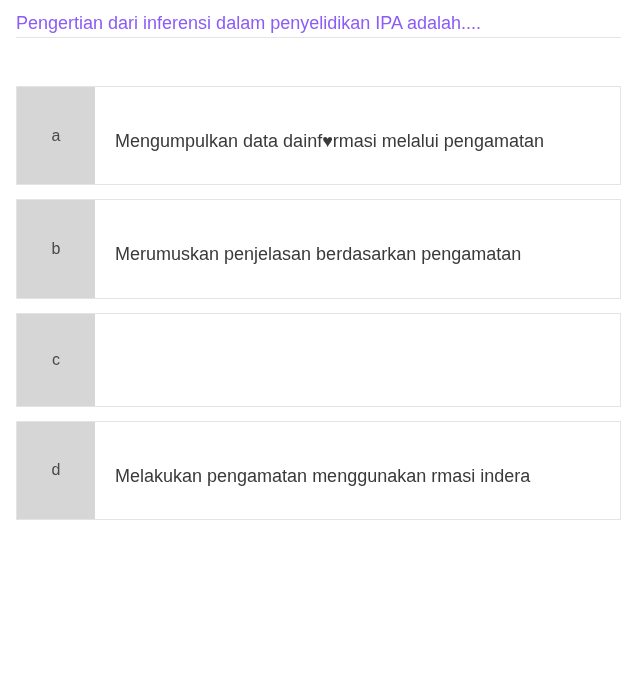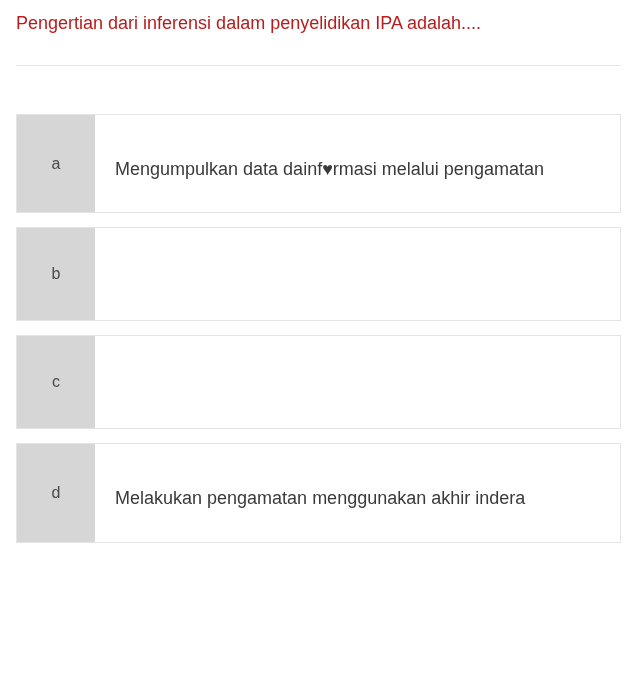--- a/index.html
+++ b/index.html
@@ -8,22 +8,21 @@
     height: 688px;
     background: #ffffff;
     font-family: "Comic Sans MS", "Segoe Script", cursive, sans-serif;
     color: #414141;
     padding: 10px 16px;
     overflow: hidden;
   }
   .question {
     font-size: 18px;
     line-height: 1.5;
-    color: #b91c1c;
-    margin-bottom: 28px;
+    color: #8b5cf6;
   }
   .divider {
     border: none;
     border-top: 1px solid #e5e5e5;
     margin-bottom: 48px;
   }
   .options {
     display: flex;
     flex-direction: column;
     gap: 14px;
@@ -64,23 +63,26 @@
 
 <div class="options">
   <div class="option">
     <div class="option-letter">a</div>
     <div class="option-text">
         <span>Mengumpulkan data dainf♥rmasi melalui pengamatan</span>
       </div>
   </div>
   <div class="option">
     <div class="option-letter">b</div>
+    <div class="option-text">
+        <span>Merumuskan penjelasan berdasarkan pengamatan</span>
+      </div>
   </div>
   <div class="option">
     <div class="option-letter">c</div>
   </div>
   <div class="option">
     <div class="option-letter">d</div>
     <div class="option-text">
-        <span>Melakukan pengamatan menggunakan akhir indera</span>
+        <span>Melakukan pengamatan menggunakan rmasi indera</span>
       </div>
   </div>
 </div>
 
 </body></html>

